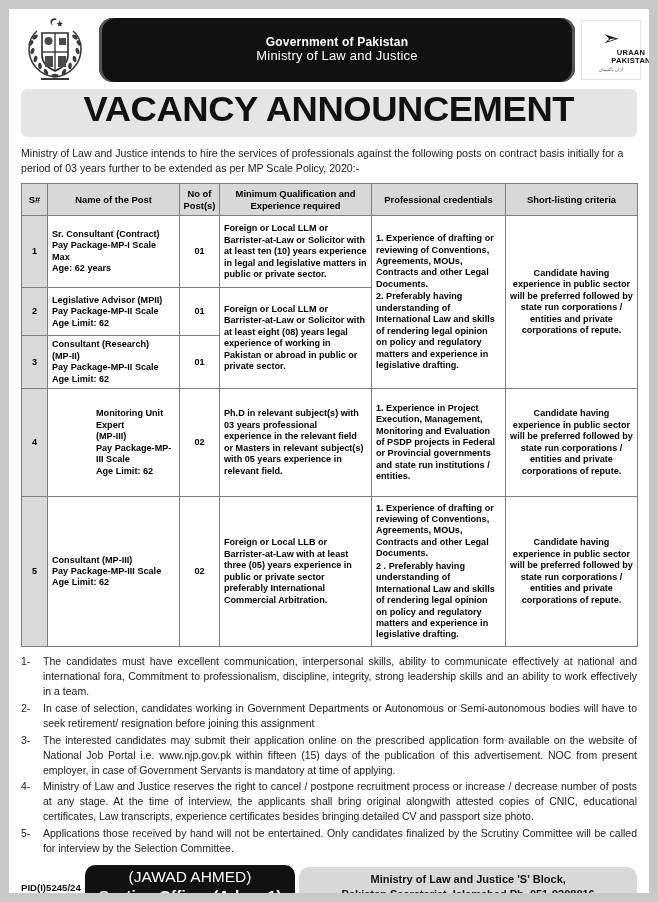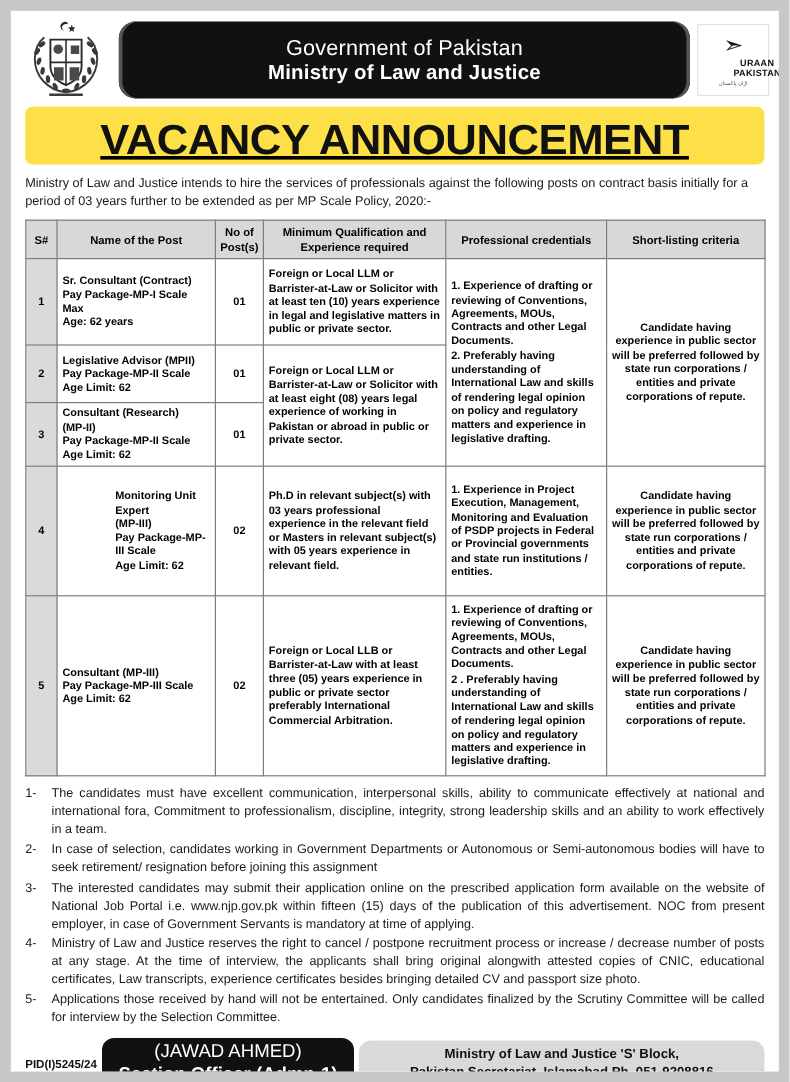--- a/index.html
+++ b/index.html
@@ -25,36 +25,36 @@
     display:flex;align-items:center;justify-content:center;
   }
   .emblem svg{display:block;}
   .title-plate{
     flex:1 1 auto;margin:0 6px;height:64px;
     background:#111111;border-radius:14px;
     display:flex;flex-direction:column;align-items:center;justify-content:center;
     color:#ffffff;position:relative;
     box-shadow:3px 0 0 0 #555 inset, -3px 0 0 0 #555 inset;
   }
-  .title-plate .t1{font-size:18px;font-weight:normal;line-height:1.12;letter-spacing:.2px;}
-  .title-plate .t2{font-size:17px;font-weight:bold;line-height:1.12;letter-spacing:.2px;}
+  .title-plate .t1{font-size:12px;font-weight:bold;line-height:1.12;letter-spacing:.2px;}
+  .title-plate .t2{font-size:13px;font-weight:normal;line-height:1.12;letter-spacing:.2px;}
   .uraan{
     width:58px;height:58px;flex:0 0 58px;
     display:flex;flex-direction:column;align-items:center;justify-content:center;
     background:#fff;border:1px solid #e2e2e2;
   }
   .uraan .mark{font-size:20px;line-height:1;color:#111;margin-bottom:1px;}
   .uraan .u1,.uraan .u2{font-size:7.5px;font-weight:bold;letter-spacing:.3px;line-height:1.12;color:#111;padding-left:40px;}
   .uraan .u3{font-size:4.5px;color:#555;line-height:1.2;margin-top:1px;}
 
   
   .banner{
     margin:2px 12px 0 12px;height:48px;
-    background:#fde047;border-radius:6px;
-    display:flex;align-items:flex-end;justify-content:center;text-decoration:underline;
+    background:#e5e5e5;border-radius:6px;
+    display:flex;align-items:flex-start;justify-content:center;
   }
   .banner h1{
     margin:0;font-size:35px;font-weight:bold;color:#111;
     letter-spacing:-0.4px;transform:scaleX(1.04);
   }
 
   
   .intro{
     margin:9px 12px 6px 12px;font-size:10.6px;line-height:1.45;color:#1a1a1a;
     text-align:left;

